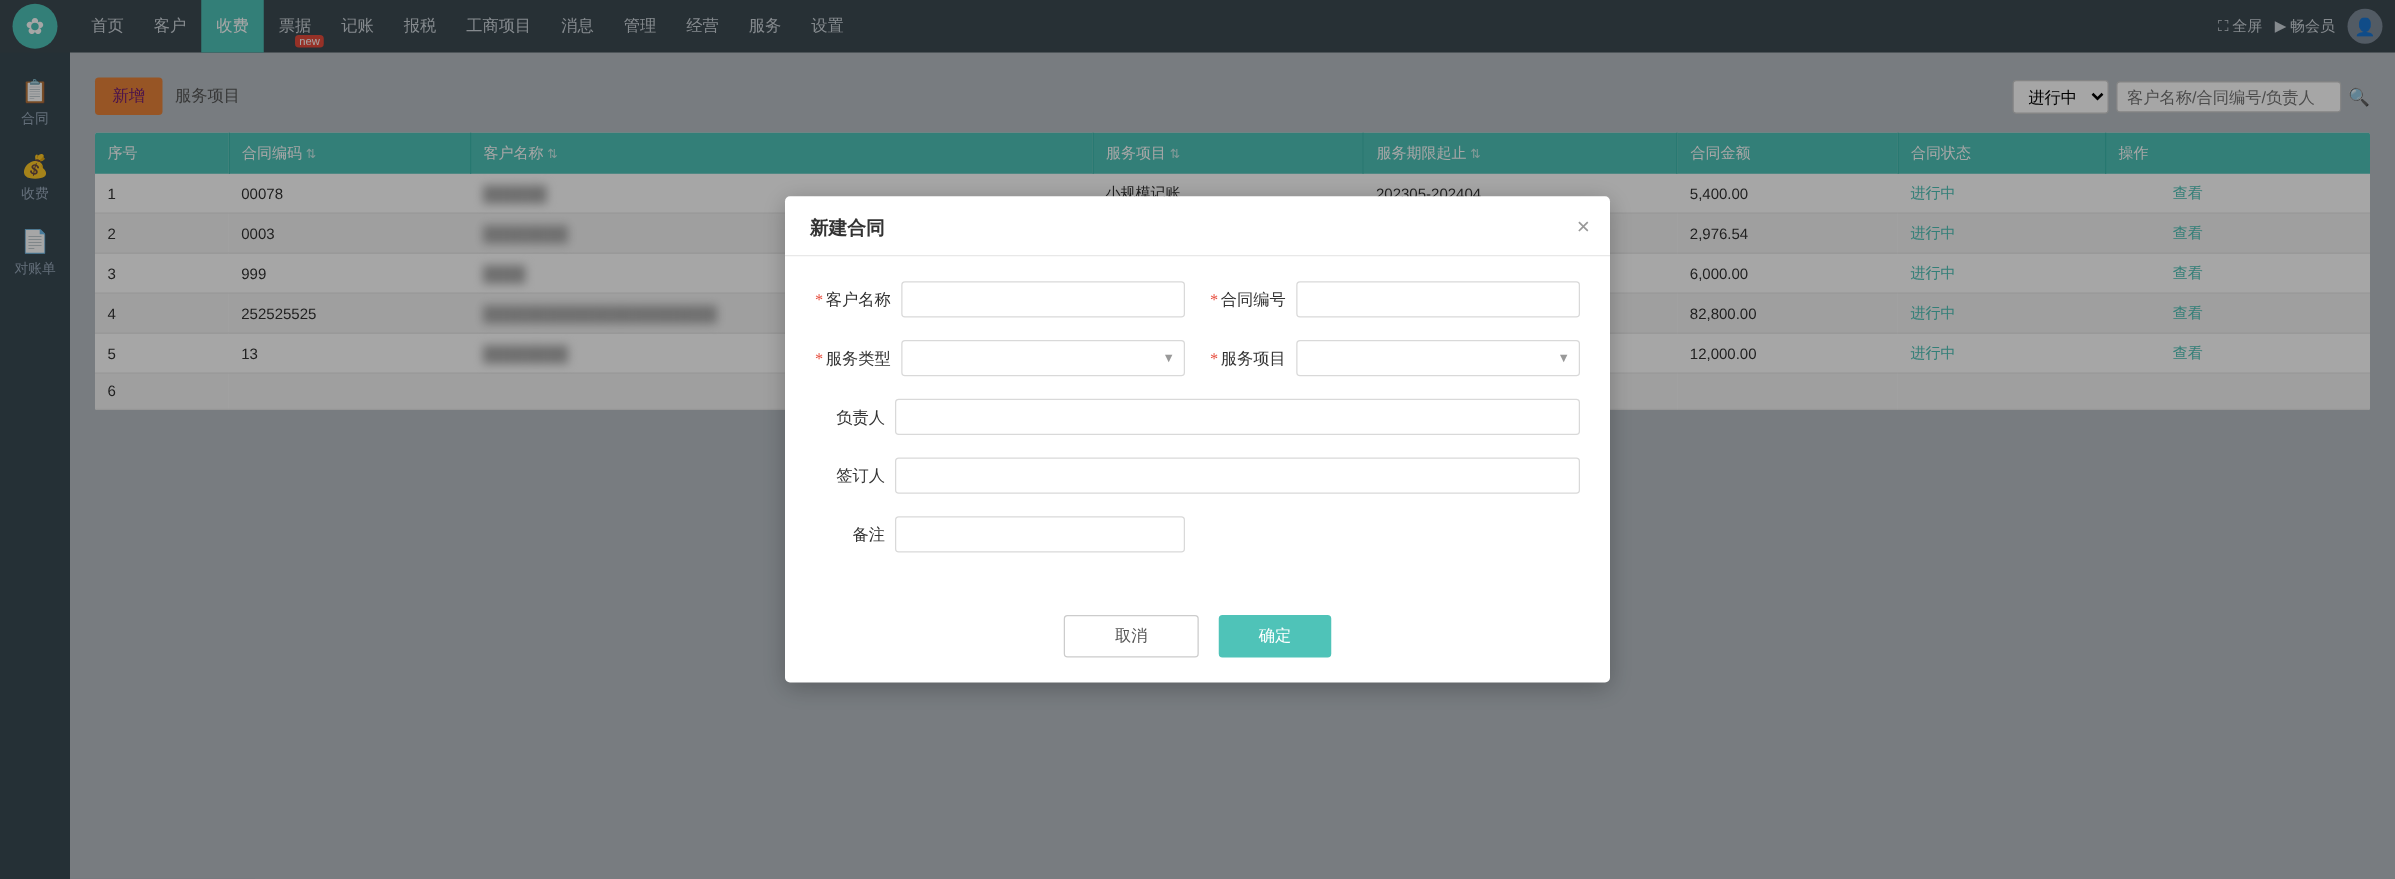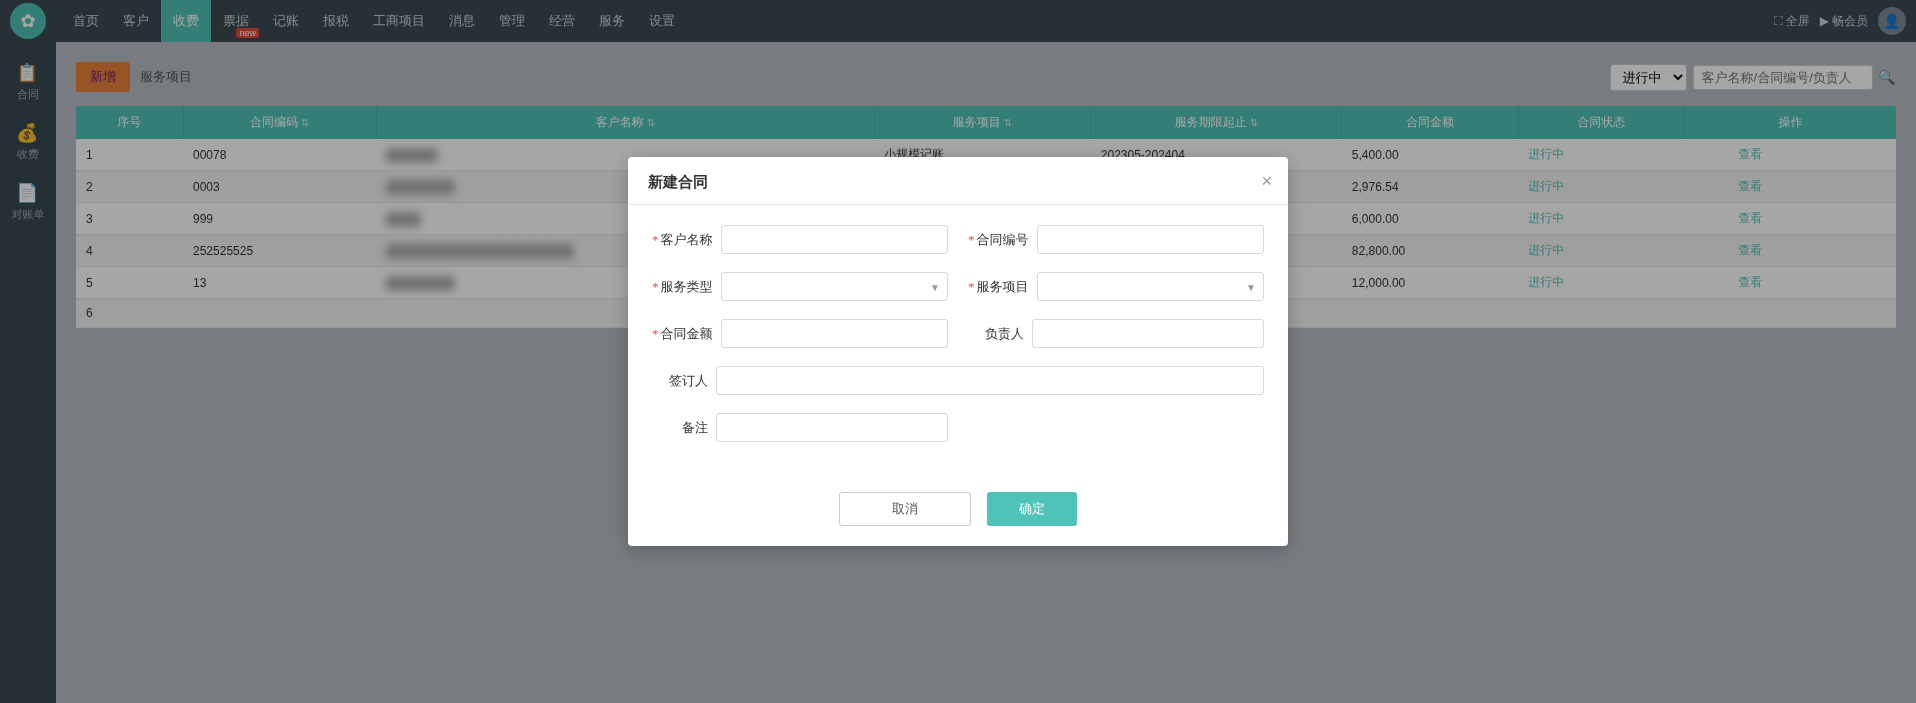--- a/index.html
+++ b/index.html
@@ -82,21 +82,21 @@
       font-size: 13px; width: 180px; background: white;
     }
     .search-icon-btn {
       background: none; border: none; cursor: pointer; color: #666; font-size: 14px;
     }
 
     
     .data-table { width: 100%; border-collapse: collapse; background: white; }
     .data-table th {
       background: #4fc3b8; color: white; padding: 8px 10px;
-      font-size: 12px; font-weight: normal; text-align: center; border-right: 1px solid #3db8ad;
+      font-size: 12px; font-weight: normal; text-align: left; border-right: 1px solid #3db8ad;
     }
     .data-table th:last-child { border-right: none; }
     .data-table td {
       padding: 7px 10px; font-size: 12px; border-bottom: 1px solid #e8e8e8;
       color: #333;
     }
     .data-table tr:nth-child(even) td { background: #f5f5f5; }
     .table-container { background: white; border-radius: 2px; overflow: hidden; }
     .status-badge {
       color: #4fc3b8; font-size: 12px;
@@ -161,21 +161,21 @@
     }
     .calendar-icon {
       position: absolute; right: 8px; top: 50%; transform: translateY(-50%);
       pointer-events: none; color: #999; font-size: 13px;
     }
     .modal-footer {
       padding: 12px 24px 20px; display: flex; justify-content: center; gap: 16px;
     }
     .btn-cancel {
       border: 1px solid #ccc; background: white; color: #555;
-      padding: 7px 52px; border-radius: 3px; cursor: pointer; font-size: 13px;
+      padding: 7px 40px; border-radius: 3px; cursor: pointer; font-size: 13px;
     }
     .btn-confirm {
       background: #4fc3b8; color: white; border: none;
       padding: 7px 32px; border-radius: 3px; cursor: pointer; font-size: 13px;
     }
 
     .sort-icon { font-size: 10px; margin-left: 3px; color: rgba(255,255,255,0.7); }
   </style>
 </head>
 <body>
@@ -389,26 +389,20 @@
               <option></option>
             </select>
             <span class="select-arrow">▼</span>
           </div>
         </div>
       </div>
 
       <div class="form-row">
         <div class="form-group">
           <label class="form-label">
-            <span class="required-star">*</span><span>合同金额</span>
-          </label>
-          <input type="text" class="form-input" style="">
-        </div>
-        <div class="form-group">
-          <label class="form-label">
             <span>负责人</span>
           </label>
           <input type="text" class="form-input" style="">
         </div>
       </div>
 
       <div class="form-row">
         <div class="form-group">
           <label class="form-label">
             <span>签订人</span>

